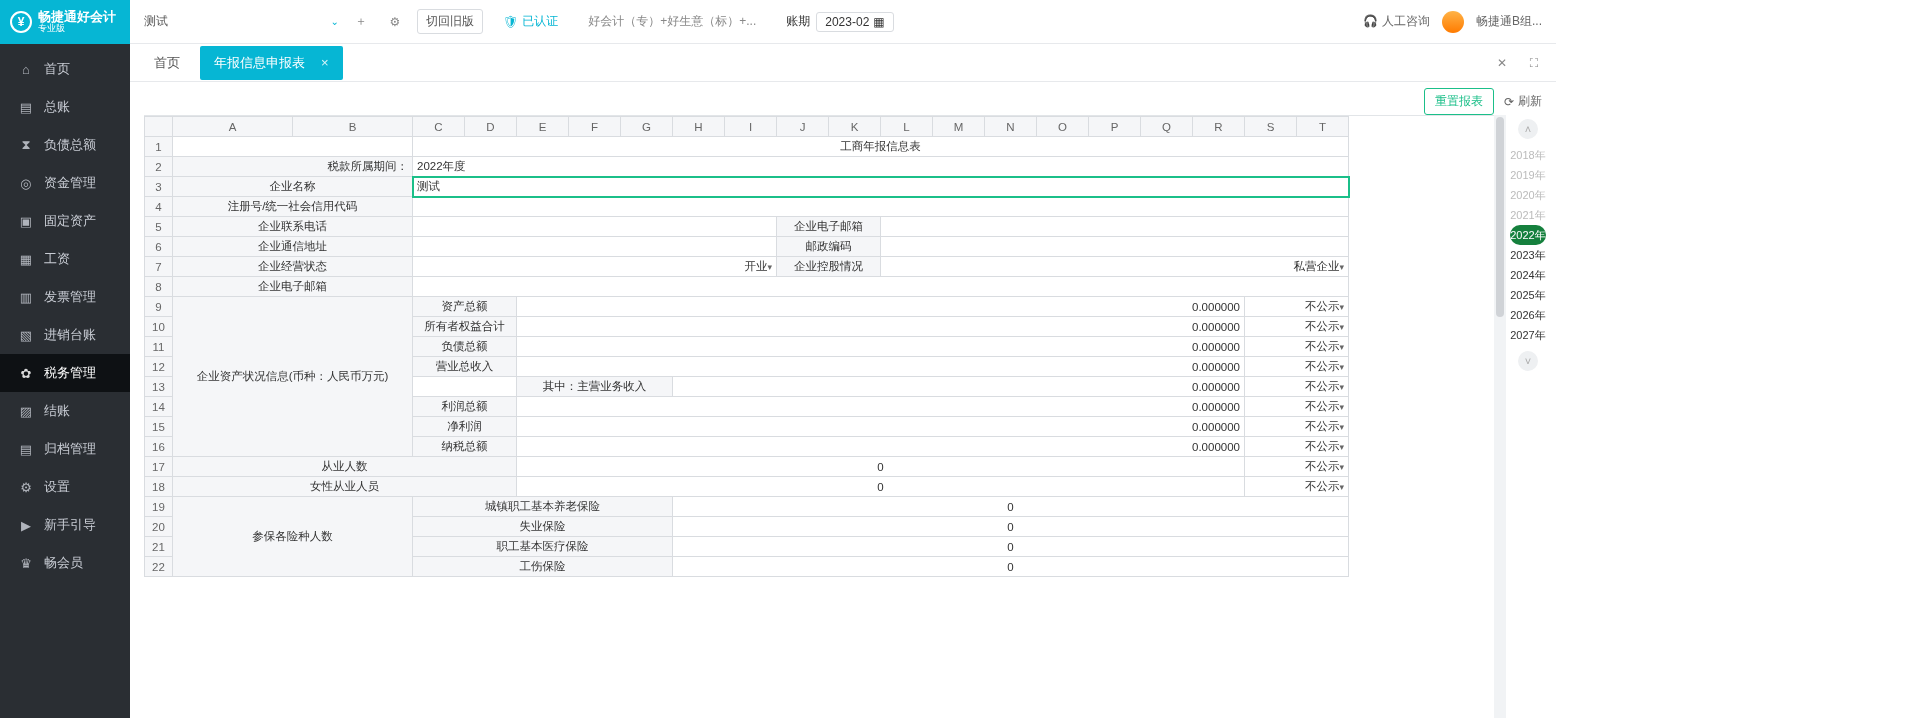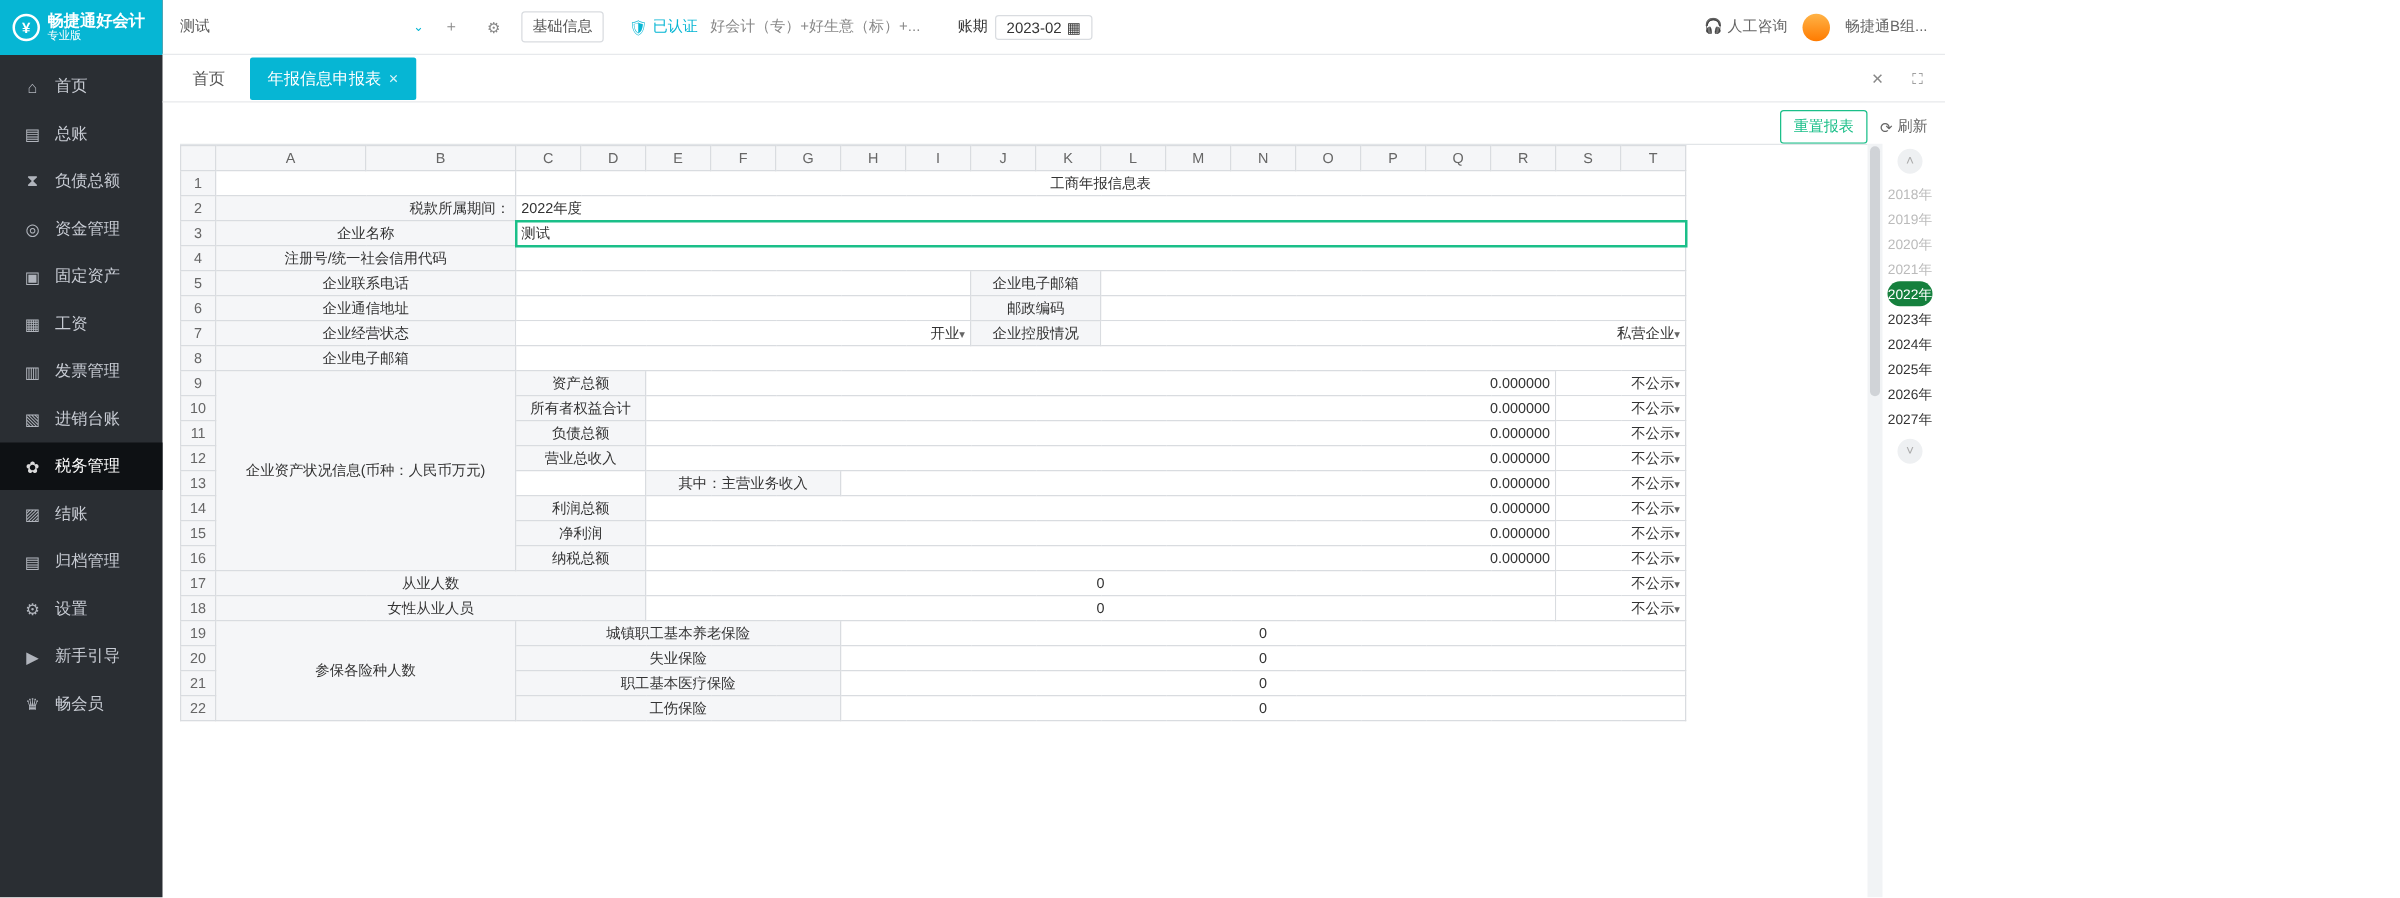--- a/index.html
+++ b/index.html
@@ -21,30 +21,30 @@
 
 .main { flex: 1; display: flex; flex-direction: column; min-width: 0; }
 
 
 .topbar { height: 44px; border-bottom: 1px solid #e7e9ec; display: flex; align-items: center; padding: 0 14px; gap: 10px; }
 .company-sel { display: flex; align-items: center; gap: 8px; width: 195px; color: #555; }
 .company-sel .caret { margin-left: auto; color: #06b6d4; font-size: 10px; }
 .icon-btn { width: 24px; height: 24px; display: flex; align-items: center; justify-content: center; color: #888; cursor: pointer; border-radius: 3px; }
 .old-btn { border: 1px solid #d9dce0; padding: 3px 8px; border-radius: 3px; cursor: pointer; color: #555; font-size: 12px; }
 .cert { display: flex; align-items: center; gap: 4px; color: #06b6d4; margin-left: 10px; }
-.plan-txt { color: #888; margin-left: 0; }
+.plan-txt { color: #888; margin-left: 20px; }
 .period { display: flex; align-items: center; gap: 6px; margin-left: 20px; }
 .period-val { border: 1px solid #d9dce0; padding: 2px 8px; border-radius: 3px; display: inline-flex; align-items: center; gap: 4px; }
 .topbar-right { margin-left: auto; display: flex; align-items: center; gap: 12px; color: #666; }
 .avatar { width: 22px; height: 22px; background: linear-gradient(#ffb347,#ff7b00); border-radius: 50%; }
 
 
 .tabstrip { height: 38px; display: flex; align-items: center; padding: 0 10px; border-bottom: 1px solid #e7e9ec; gap: 6px; }
 .tab { padding: 8px 14px; cursor: pointer; color: #555; font-size: 13px; }
-.tab.active { background: #06b6d4; color: #fff; border-radius: 2px; display: flex; align-items: center; gap: 6px; }
+.tab.active { background: #06b6d4; color: #fff; border-radius: 2px; display: flex; align-items: center; gap: 16px; }
 .tab .close { color: rgba(255,255,255,0.85); }
 .tabstrip .close-pane { margin-left: auto; display: flex; gap: 8px; }
 .mini-close { width: 24px; height: 24px; display: flex; align-items: center; justify-content: center; cursor: pointer; color: #888; }
 
 
 .subbar { display: flex; align-items: center; padding: 6px 14px 0 14px; }
 .subtabs { display: flex; }
 .subtab { padding: 8px 14px; background: #f1f3f5; color: #666; cursor: pointer; font-size: 13px; border: 1px solid #e2e5e8; border-bottom: none; }
 .subtab.active { background: #fff; color: #1bbf89; border-color: #e2e5e8; position: relative; top: 1px; }
 .subbar-actions { margin-left: auto; display: flex; gap: 10px; align-items: center; }
@@ -153,21 +153,21 @@
 
   <div class="main">
 
     <div class="topbar">
       <div class="company-sel">
         <span>测试</span>
         <span class="caret">⌄</span>
       </div>
       <div class="icon-btn">＋</div>
       <div class="icon-btn">⚙</div>
-      <div class="old-btn">基础信息</div>
+      <div class="old-btn">切回旧版</div>
       <div class="cert">
         <span>🛡</span>
         <span>已认证</span>
       </div>
       <span class="plan-txt">好会计（专）+好生意（标）+...</span>
       <div class="period">
         <span>账期</span>
         <span class="period-val">
           <span>2023-02</span>
           <span>▦</span>

